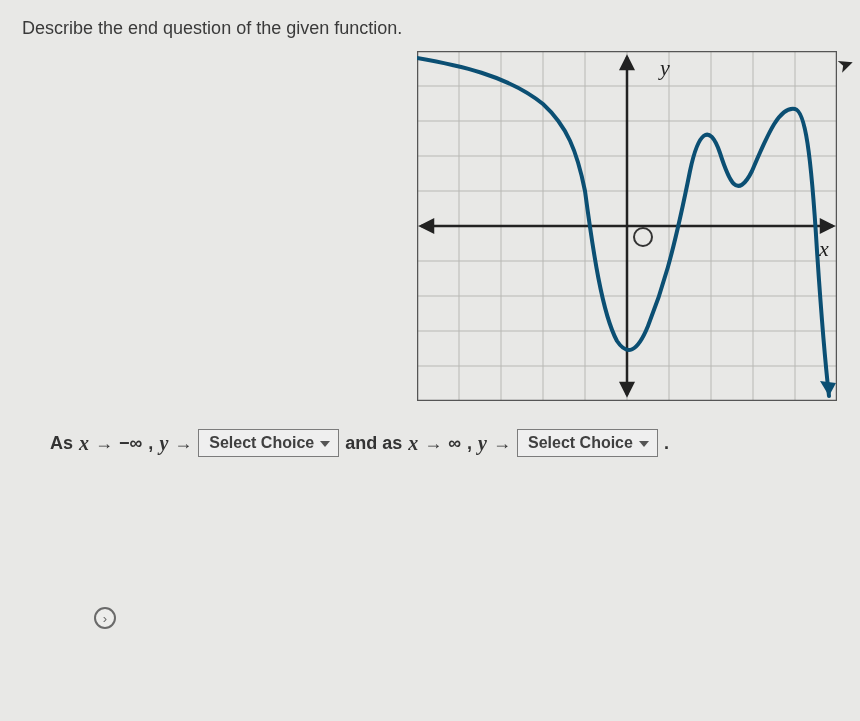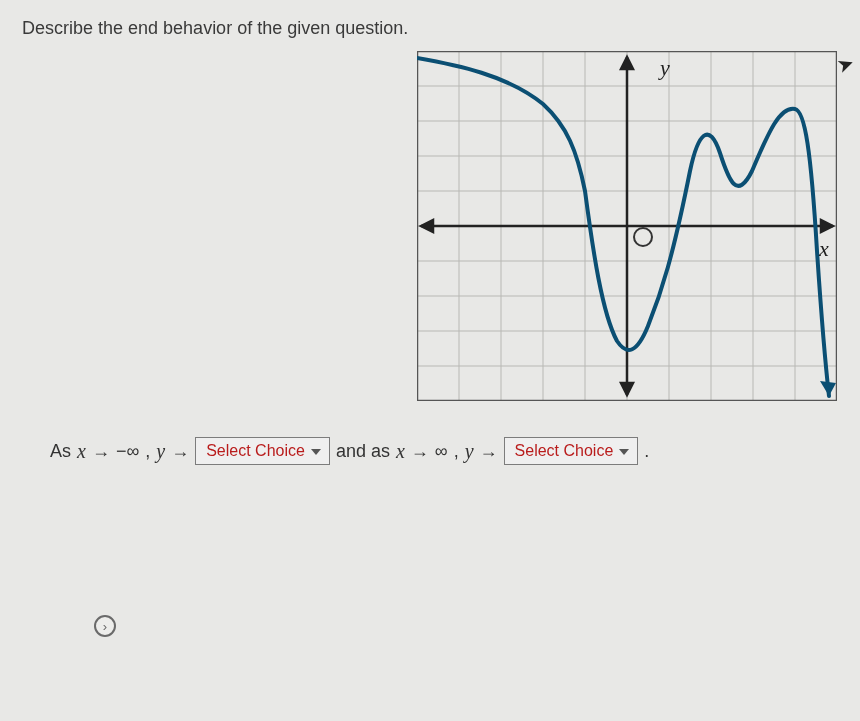--- a/index.html
+++ b/index.html
@@ -19,34 +19,35 @@
     }
     .graph-area {
       position: relative;
       width: 420px;
       height: 350px;
       margin-left: 395px;
       margin-top: 0;
     }
     .graph-area svg { display: block; }
     .answer-line {
-      margin-top: 36px;
+      margin-top: 28px;
       font-size: 18px;
       color: #333;
       display: flex;
       align-items: center;
       flex-wrap: wrap;
       gap: 6px;
       padding-left: 28px;
+      font-weight: bold;
     }
     .answer-line .mathvar { font-style: italic; font-family: 'Times New Roman', serif; font-size: 20px; }
     .select-choice {
       border: 1px solid #7c7c7c;
       background: #efefef;
-      color: #b91c1c;
+      color: #404040;
       font-size: 16px;
       padding: 4px 24px 4px 10px;
       position: relative;
       display: inline-flex;
       align-items: center;
       cursor: pointer;
     }
     .select-choice::after {
       content: '';
       position: absolute;
@@ -88,21 +89,21 @@
       right: 6px;
       top: 52px;
       font-size: 20px;
       color: #222;
       transform: rotate(-20deg);
     }
   </style>
 </head>
 <body>
 
-<div class="question-prompt">Describe the end behavior of the given question.</div>
+<div class="question-prompt">Describe the end question of the given function.</div>
 
 <div class="graph-area">
   <svg width="420" height="350" viewBox="0 0 420 350">
 
     <g stroke="#b8b8b4" stroke-width="1">
       <line x1="0" y1="0" x2="0" y2="350"></line>
       <line x1="42" y1="0" x2="42" y2="350"></line>
       <line x1="84" y1="0" x2="84" y2="350"></line>
       <line x1="126" y1="0" x2="126" y2="350"></line>
       <line x1="168" y1="0" x2="168" y2="350"></line>

